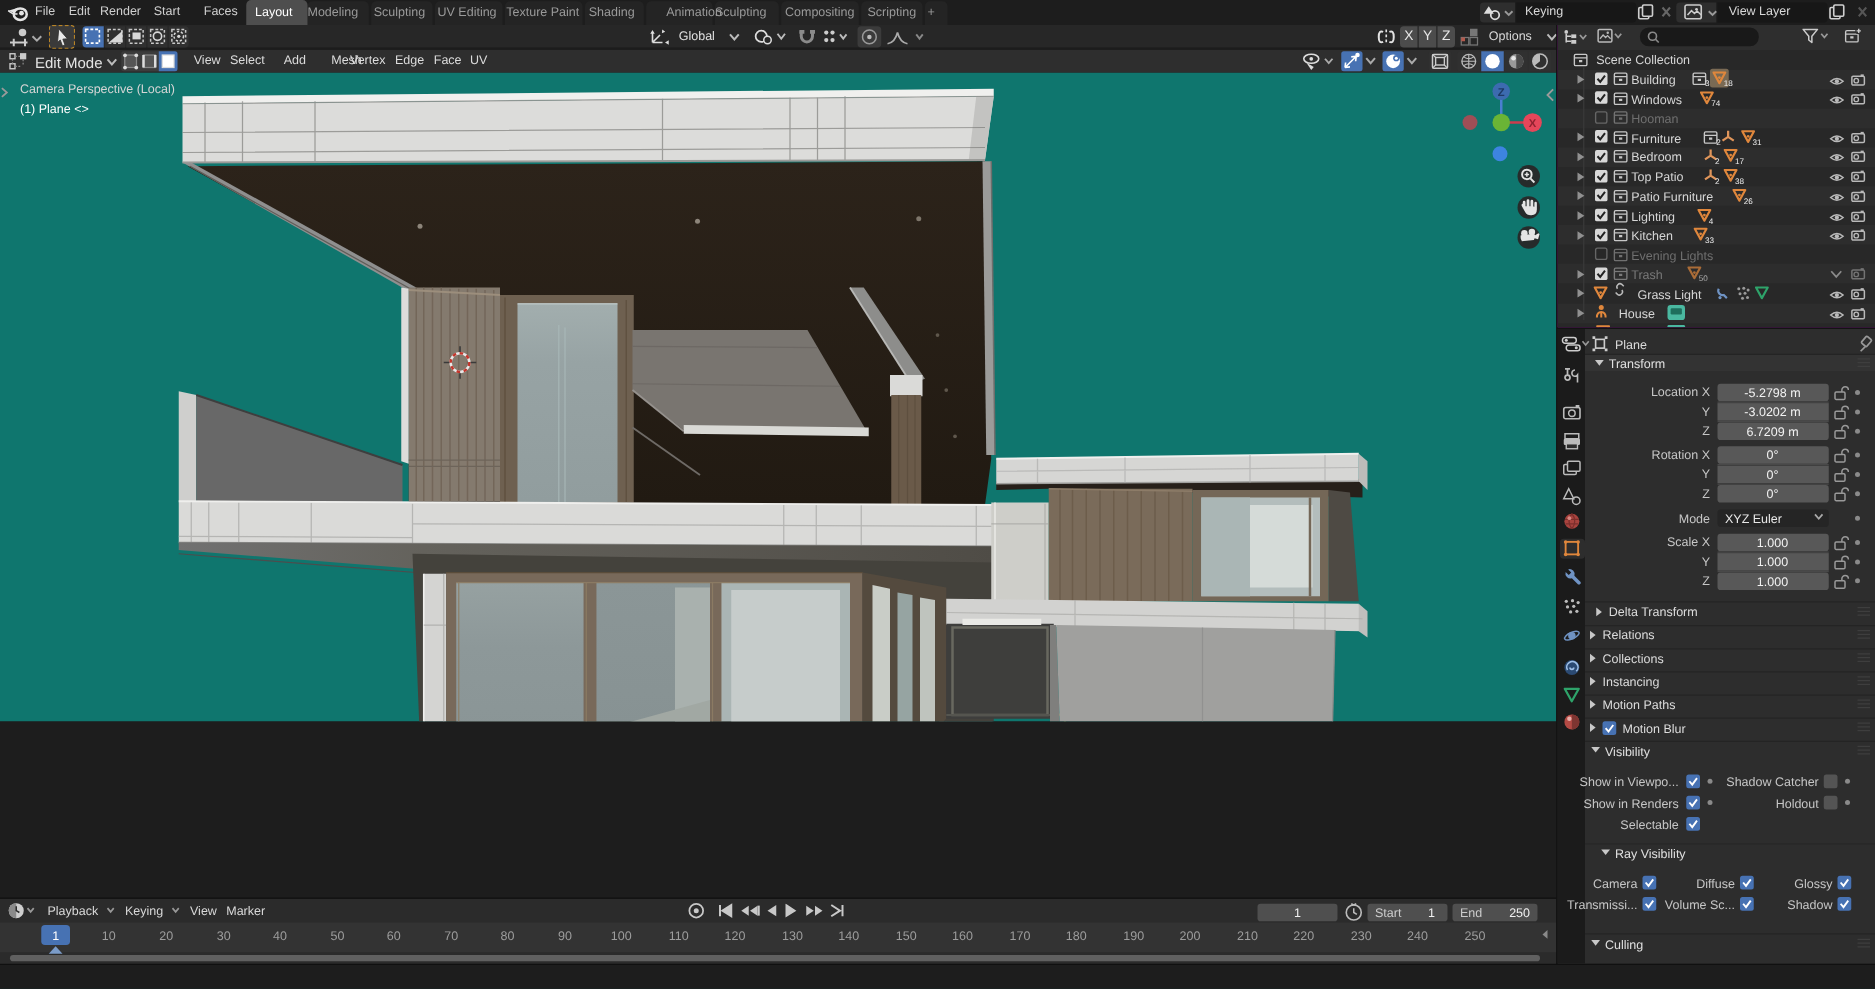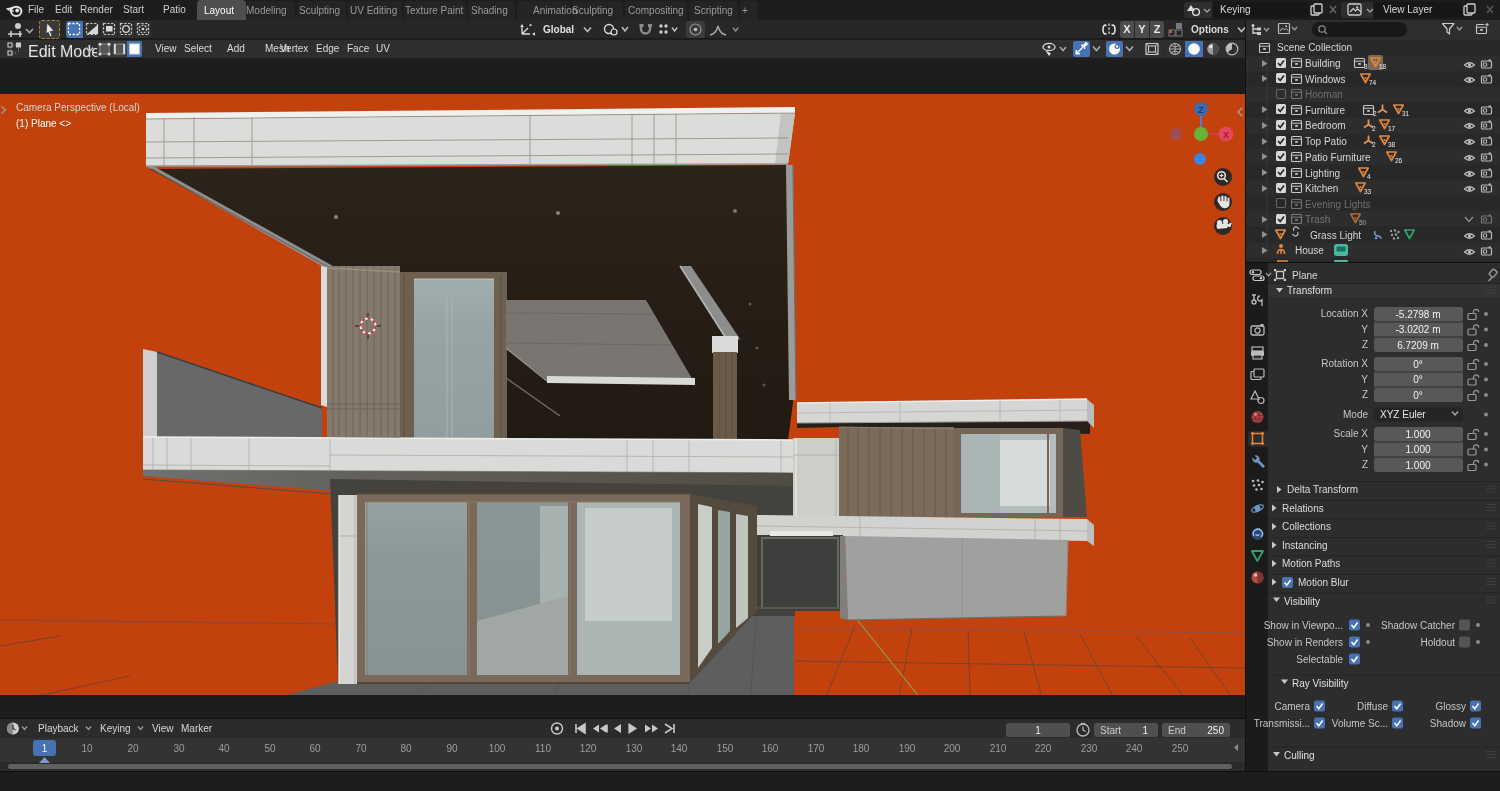--- a/index.html
+++ b/index.html
@@ -7,26 +7,26 @@
   font-family:"Liberation Sans", sans-serif; }
 .abs { position:absolute; }
 #stage { position:relative; width:1500px; height:791px; }
 
 #topbar { position:absolute; left:0; top:0; width:1500px; height:20px; background:#1d1d1d; color:#d3d3d3; font-size:10px; }
 #topbar .menu { position:absolute; top:4px; color:#cfcfcf; }
 .tab { position:absolute; top:0; height:20px; line-height:21px; color:#9a9a9a; font-size:10px; }
 .tab.active { color:#fff; }
 #acttab { position:absolute; left:197px; top:0; width:49px; height:20px; background:#4e4e4e; border-radius:4px 4px 0 0; }
 
-#row2 { position:absolute; left:0; top:20px; width:1245px; height:19px; background:#272727; border-bottom:1px solid #1a1a1a;font-weight:bold; }
+#row2 { position:absolute; left:0; top:20px; width:1245px; height:19px; background:#272727; border-bottom:1px solid #1a1a1a; }
 
 #row3 { position:absolute; left:0; top:40px; width:1245px; height:18px; background:#2e2e2e; color:#d6d6d6; font-size:10px; }
 #row3 .m { position:absolute; top:3px; color:#dcdcdc; }
 
-#viewport { position:absolute; left:0; top:58px; width:1245px; height:601px; background:#c2410c; overflow:hidden;margin-top:36px; }
+#viewport { position:absolute; left:0; top:58px; width:1245px; height:519px; background:#0f766e; overflow:hidden; }
 
 #outliner { position:absolute; left:1246px; top:20px; width:254px; height:242px; background:#a21caf; overflow:hidden; }
 #props { position:absolute; left:1246px; top:263px; width:254px; height:508px; background:#2d2d2d; overflow:hidden; font-size:11px; color:#d0d0d0; }
 
 #timeline { position:absolute; left:0; top:719px; width:1245px; height:53px; background:#2b2b2b; }
 #statusbar { position:absolute; left:0; top:772px; width:1500px; height:19px; background:#232323; color:#8f8f8f; font-size:11px; }
 .vline { position:absolute; background:#101010; }
 text { font-family:"Liberation Sans", sans-serif; }
 </style>
 </head>
@@ -272,21 +272,21 @@
     <svg class="abs" style="left:6px;top:2px" width="17" height="16" viewBox="0 0 17 16">
       <ellipse cx="10.2" cy="9.3" rx="5.2" ry="4.6" fill="none" stroke="#e4e4e4" stroke-width="2"></ellipse>
       <circle cx="11.2" cy="8.5" r="1.9" fill="#e4e4e4"></circle>
       <path d="M0.5 6.5 L8.5 4.2 L5.2 8.2 Z" fill="#e4e4e4"></path>
       <path d="M0.5 6.5 Q5 10 8 9" stroke="#e4e4e4" stroke-width="1.2" fill="none"></path>
     </svg>
     <span class="menu" style="left:28px">File</span>
     <span class="menu" style="left:55px">Edit</span>
     <span class="menu" style="left:80px">Render</span>
     <span class="menu" style="left:123px">Start</span>
-    <span class="menu" style="left:163px">Patio</span>
+    <span class="menu" style="left:163px">Faces</span>
     <div class="abs" style="left:246px;top:1px;width:49px;height:19px;background:#242424;border-radius:4px 4px 0 0"></div>
     <div class="abs" style="left:297px;top:1px;width:49px;height:19px;background:#242424;border-radius:4px 4px 0 0"></div>
     <div class="abs" style="left:348px;top:1px;width:54px;height:19px;background:#242424;border-radius:4px 4px 0 0"></div>
     <div class="abs" style="left:404px;top:1px;width:62px;height:19px;background:#242424;border-radius:4px 4px 0 0"></div>
     <div class="abs" style="left:468px;top:1px;width:47px;height:19px;background:#242424;border-radius:4px 4px 0 0"></div>
     <div class="abs" style="left:517px;top:1px;width:53px;height:19px;background:#242424;border-radius:4px 4px 0 0"></div>
     <div class="abs" style="left:572px;top:1px;width:51px;height:19px;background:#242424;border-radius:4px 4px 0 0"></div>
     <div class="abs" style="left:625px;top:1px;width:62px;height:19px;background:#242424;border-radius:4px 4px 0 0"></div>
     <div class="abs" style="left:689px;top:1px;width:49px;height:19px;background:#242424;border-radius:4px 4px 0 0"></div>
     <div class="abs" style="left:740px;top:1px;width:18px;height:19px;background:#242424;border-radius:4px 4px 0 0"></div>
@@ -425,21 +425,21 @@
         <path d="M2 1.5 l3.5 4 3.5 -4" stroke="#bbb" stroke-width="1.6" fill="none"></path>
       </svg>
   </div>
   <div id="row3">
     <svg class="abs" style="left:6px;top:1px" width="18" height="16" viewBox="0 0 18 16">
       <rect x="2" y="2" width="4" height="4" fill="none" stroke="#ccc" stroke-width="1.1"></rect>
       <rect x="10" y="1.5" width="5" height="5" fill="#ccc"></rect>
       <rect x="2" y="10" width="4" height="4" fill="none" stroke="#ccc" stroke-width="1.1"></rect>
       <path d="M6 4 h4 M4 6 v4 M6 12 h5 M12.5 6.5 v4" stroke="#888" stroke-width="1" stroke-dasharray="1.5 1.2"></path>
     </svg>
-    <span class="abs" style="left:28px;top:3px;font-size:16px;color:#e4e4e4">Edit Mode</span>
+    <span class="abs" style="left:28px;top:3px;font-size:12px;color:#e4e4e4">Edit Mode</span>
     <svg class="abs" style="left:84px;top:6px" width="12" height="8" viewBox="0 0 12 8">
         <path d="M2 1.5 l3.5 4 3.5 -4" stroke="#bbb" stroke-width="1.6" fill="none"></path>
       </svg>
     <div class="abs" style="left:97px;top:1px;width:15px;height:16px;background:#3c3c3c;border-radius:2px 0 0 2px">
       <svg width="15" height="16" viewBox="0 0 15 16">
           <rect x="2.8" y="3" width="9.4" height="10" fill="#555" stroke="#888"></rect>
           <circle cx="3" cy="3.2" r="1.5" fill="#ddd"></circle>
           <circle cx="12" cy="3.2" r="1.5" fill="#ddd"></circle>
           <circle cx="3" cy="13" r="1.5" fill="#ddd"></circle>
           <circle cx="12" cy="13" r="1.5" fill="#ddd"></circle>

